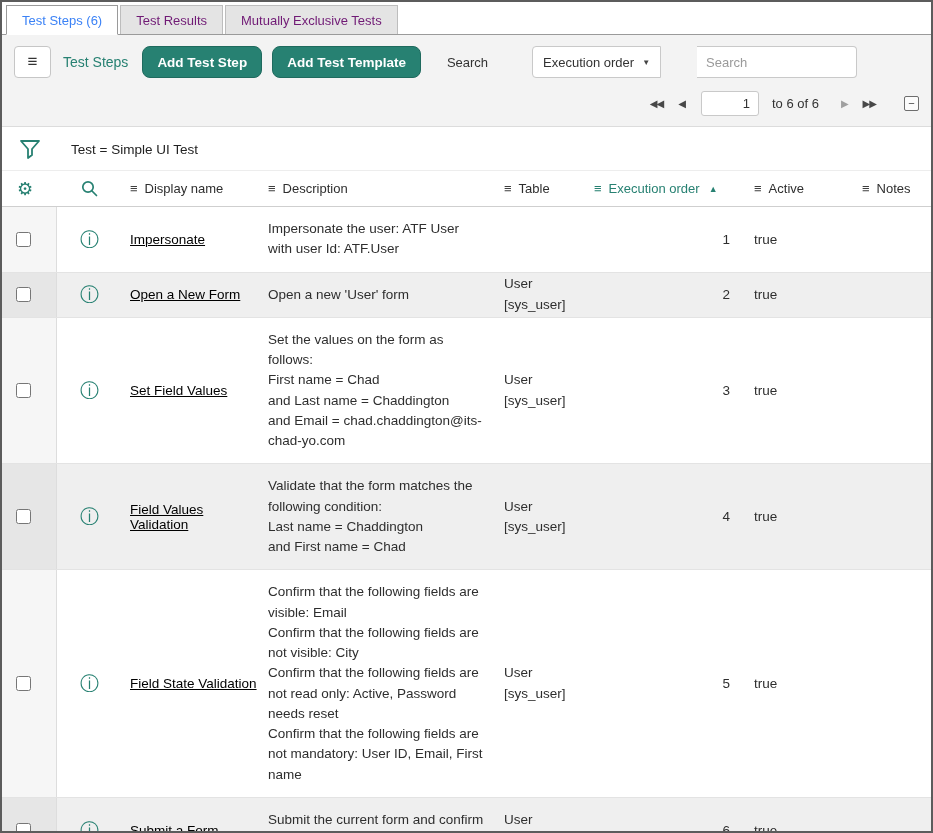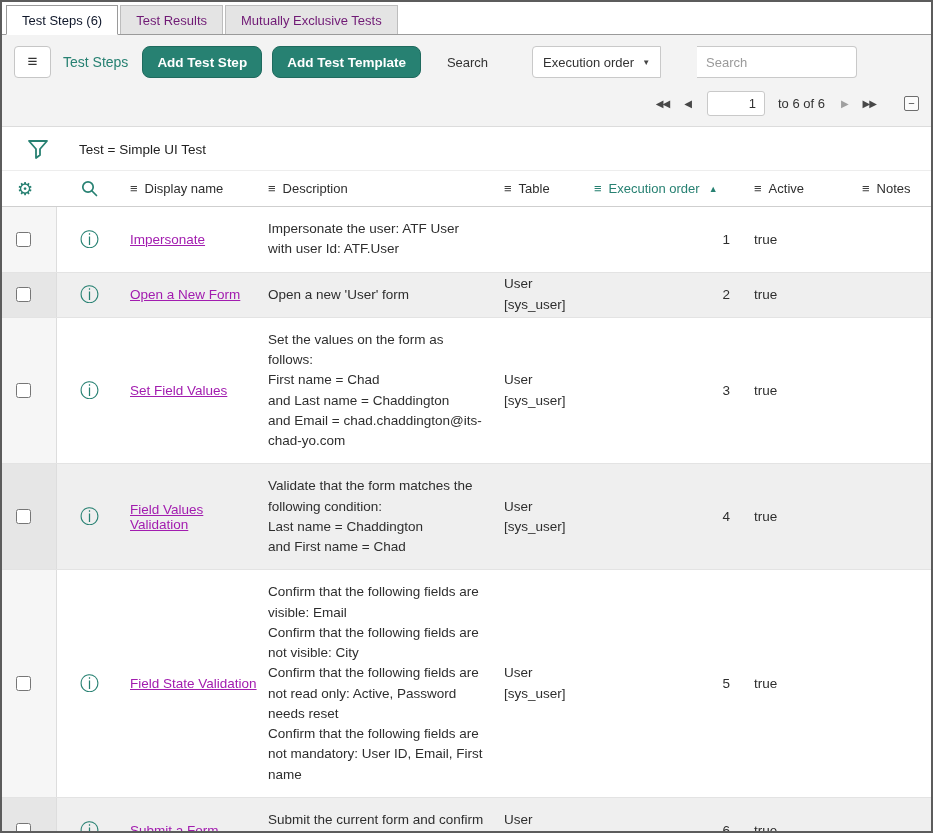--- a/index.html
+++ b/index.html
@@ -9,44 +9,44 @@
     width: 933px; height: 833px;
     border: 2px solid #5c5c5c;
     background: #fff;
     overflow: hidden;
     position: relative;
   }
 
   
   .tabbar { display:flex; align-items:flex-end; background:#fff; padding:3px 0 0 4px; border-bottom:1px solid #9a9a9a; height:33px; }
   .tab { padding:7px 15px 6px; font-size:13px; color:#701a75; background:#e4e4e4; border:1px solid #bdbdbd; border-bottom:none; margin-right:2px; cursor:pointer; white-space:nowrap; }
-  .tab.active { background:#fff; border-color:#9a9a9a; border-bottom:1px solid #fff; margin-bottom:-1px; color:#0f172a; }
+  .tab.active { background:#fff; border-color:#9a9a9a; border-bottom:1px solid #fff; margin-bottom:-1px; color:#3b82f6; }
 
   
   .toolbar { background:#f3f3f3; border-bottom:1px solid #dcdcdc; padding:11px 12px 10px; }
   .toolbar-row1 { display:flex; align-items:center; }
   .menu-btn { width:37px; height:32px; background:#fff; border:1px solid #c6c6c6; border-radius:4px; font-size:17px; color:#333; display:flex; align-items:center; justify-content:center; cursor:pointer; }
   .list-title { color:#278172; font-size:14px; margin:0 14px 0 12px; cursor:pointer; }
   .btn { background:#278172; color:#fff; border:1px solid #1f6a5e; border-radius:8px; font-size:13.5px; font-weight:700; padding:0 14px; height:32px; margin-right:10px; cursor:pointer; font-family:"Liberation Sans",sans-serif; }
   .search-group { display:flex; align-items:center; margin-left:16px;gap:36px; }
   .search-label { font-size:13px; color:#333; margin-right:8px; }
   .dropdown { display:flex; align-items:center; gap:8px; background:#fff; border:1px solid #c9c9c9; border-radius:4px 0 0 4px; height:32px; padding:0 10px; font-size:13px; color:#333; cursor:pointer; }
   .dropdown .caret { font-size:8px; color:#444; }
   .search-input { height:32px; width:160px; border:1px solid #c9c9c9; border-left:none; border-radius:0 4px 4px 0; padding:0 9px; font-size:13px; font-family:"Liberation Sans",sans-serif; color:#333; }
   .search-input::placeholder { color:#9a9a9a; }
 
   .toolbar-row2 { display:flex; align-items:center; justify-content:flex-end; margin-top:13px; gap:9px; }
   .pg-arrow { font-size:10px; color:#474747; letter-spacing:-1px; cursor:pointer; padding:2px 3px; }
   .pg-arrow.light { color:#9f9f9f; }
   .page-input { width:58px; height:25px; border:1px solid #c9c9c9; border-radius:3px; text-align:right; padding-right:8px; font-size:13px; color:#333; margin:0 4px; font-family:"Liberation Sans",sans-serif; }
-  .range-label { font-size:13px; color:#333; margin-right:4px; }
+  .range-label { font-size:13px; color:#333; margin-right:10px; }
   .collapse-btn { width:15px; height:15px; border:1px solid #6d6d6d; border-radius:2px; font-size:11px; line-height:12px; text-align:center; color:#444; margin-left:16px; cursor:pointer; background:#fbfbfb; }
 
   
-  .filter-row { display:flex; align-items:center; padding:11px 0 10px 25px; background:#fff; }
+  .filter-row { display:flex; align-items:center; padding:11px 0 10px 17px; background:#fff; }
   .funnel { cursor:pointer; }
   .breadcrumb { font-size:13.5px; color:#222; margin-left:30px; cursor:pointer; }
 
   
   .grid-cols { display:grid; grid-template-columns:55px 65px 138px 236px 90px 160px 108px 1fr; }
   .list-header { align-items:center; border-bottom:1px solid #cfcfcf; border-top:1px solid #ededed; background:#fff; height:37px; }
   .hcell { display:flex; align-items:center; gap:7px; font-size:13px; color:#2e2e2e; padding-left:8px; cursor:pointer; white-space:nowrap; }
   .hcell .col-icon { font-size:13px; color:#3f3f3f; }
   .hcell.sorted { color:#278172; }
   .hcell.sorted .col-icon { color:#278172; }
@@ -56,21 +56,21 @@
   .hsearch-cell { display:flex; align-items:center; justify-content:center; }
 
   
   .row { align-items:center; border-bottom:1px solid #e3e3e3; background:#fff; }
   .row.alt { background:#efefef; }
   .cell { font-size:13.5px; color:#2e2e2e; padding-left:8px; }
   .cell-check { align-self:stretch; display:flex; align-items:center; padding-left:14px; background:rgba(0,0,0,0.035); border-right:1px solid #ddd; }
   .cell-check input { width:15px; height:15px; cursor:pointer; }
   .cell-info { display:flex; align-items:center; justify-content:center; padding-left:0; }
   .info-icon { color:#278172; font-size:19px; line-height:1; cursor:pointer; font-family:"DejaVu Sans", sans-serif; }
-  .cell-name a { color:#a21caf; text-decoration:underline; cursor:pointer; }
+  .cell-name a { color:#000000; text-decoration:underline; cursor:pointer; }
   .cell-desc { white-space:pre-line; line-height:1.5; padding:12px 12px 12px 8px; }
   .cell-table { white-space:pre-line; line-height:1.5; }
   .cell-exec { text-align:right; padding-right:16px; }
 </style>
 </head>
 <body>
 
 <div class="page">
 
   <div class="tabbar">

